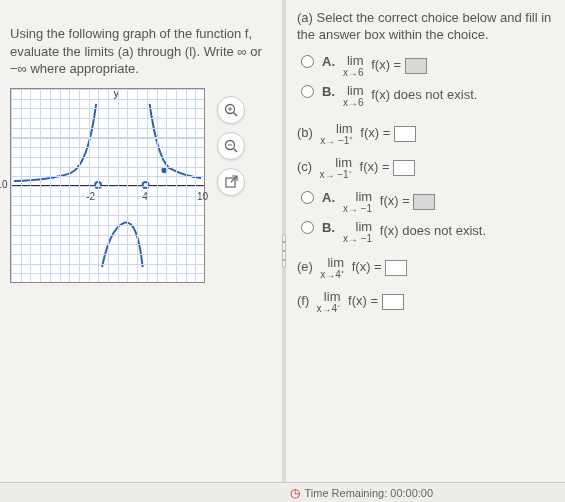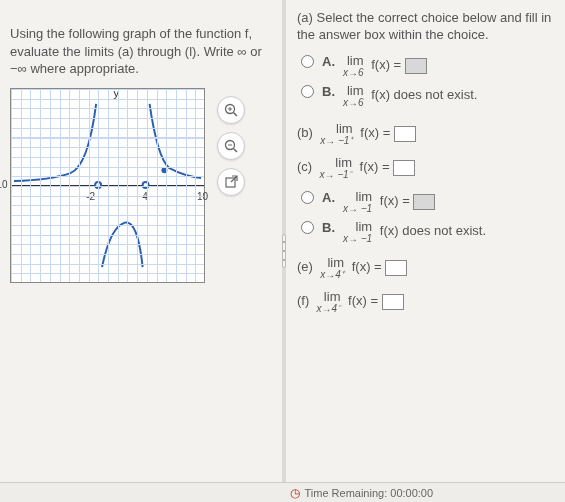--- a/index.html
+++ b/index.html
@@ -75,21 +75,21 @@
   .part { margin-bottom: 10px; line-height: 1.3; }
   .opt { display:flex; align-items:flex-start; margin: 6px 0 6px 4px; }
   .radio {
     width: 13px; height: 13px; border: 1.5px solid #777; border-radius:50%;
     margin-right: 8px; flex-shrink:0; margin-top:1px; background:#fff;
   }
   .opt-label { font-weight: bold; margin-right: 8px; }
   .math { display:inline-block; position:relative; }
   .lim { display:inline-flex; flex-direction:column; align-items:flex-end; vertical-align:middle; line-height:1; margin-right:4px;}
   .lim .top { font-size: 13px; }
-  .lim .bot { font-size: 10px; margin-top:1px;font-style:italic; }
+  .lim .bot { font-size: 10px; margin-top:1px; }
   .box-input {
     display:inline-block; width:22px; height:16px; border:1px solid #888;
     background:#fff; vertical-align:middle;
   }
   .box-input.gray { background:#d8d8d8; }
 
   .divider {
     position: absolute; left: 282px; top:0; bottom:0;
     width: 4px; background: #dcdad7;
     display:flex; align-items:center; justify-content:center;

